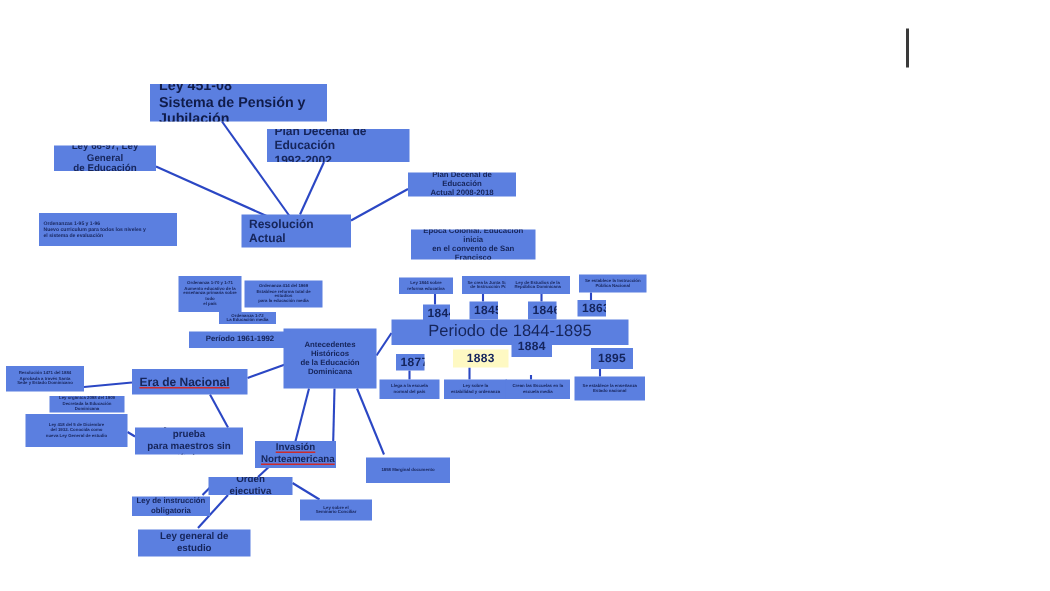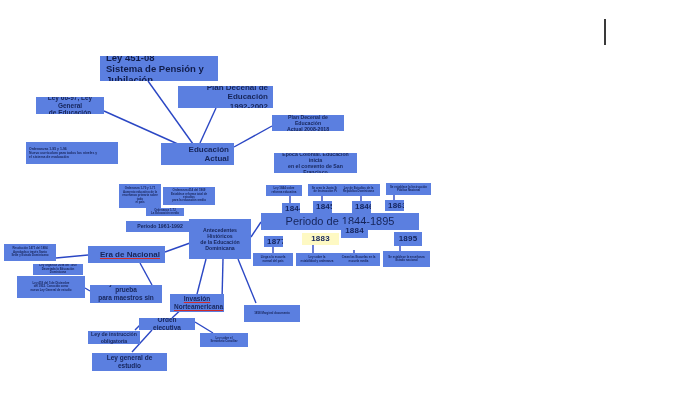--- a/index.html
+++ b/index.html
@@ -43,21 +43,21 @@
     font-size: 9.5px;
     font-weight: bold;
     color: #101c4a;
     text-align: left;
     padding: 3px 6px;
   }
   .t-lg {
     font-size: 8px;
     font-weight: bold;
     color: #16255a;
-    text-align: right;
+    text-align: left;
     padding: 3px 5px;
   }
   .t-hero {
     font-size: 11px;
     font-weight: normal;
     color: #16255a;
     text-align: center;
     padding: 3px 4px;
   }
   .t-md {
@@ -142,21 +142,21 @@
     </svg>
   <div id="nodelayer">
       <div class="node t-xl" style="left: 100px; top: 56px; width: 118px; height: 25px; background: rgb(91, 127, 224);">Ley 451-08
 Sistema de Pensión y Jubilación</div>
       <div class="node t-lg" style="left: 178px; top: 86px; width: 95px; height: 22px; background: rgb(91, 127, 224);">Plan Decenal de Educación
 1992-2002</div>
       <div class="node t-md" style="left: 36px; top: 97px; width: 68px; height: 17px; background: rgb(91, 127, 224);">Ley 66-97, Ley General
 de Educación</div>
       <div class="node t-ttl" style="left: 272px; top: 115px; width: 72px; height: 16px; background: rgb(91, 127, 224);">Plan Decenal de Educación
 Actual 2008-2018</div>
-      <div class="node t-lg" style="left: 161px; top: 143px; width: 73px; height: 22px; background: rgb(91, 127, 224);">Educación
+      <div class="node t-lg" style="left: 161px; top: 143px; width: 73px; height: 22px; background: rgb(91, 127, 224);">Resolución
 Actual</div>
       <div class="node t-sm" style="left: 26px; top: 142px; width: 92px; height: 22px; background: rgb(91, 127, 224);">Ordenanzas 1-95 y 1-96
 Nuevo curriculum para todos los niveles y
 el sistema de evaluación</div>
       <div class="node t-ttl" style="left: 274px; top: 153px; width: 83px; height: 20px; background: rgb(91, 127, 224);">Época Colonial. Educación inicia
 en el convento de San Francisco</div>
       <div class="node t-ttl" style="left: 189px; top: 219px; width: 62px; height: 40px; background: rgb(91, 127, 224);">Antecedentes Históricos
 de la Educación Dominicana</div>
       <div class="node t-hero" style="left: 261px; top: 213px; width: 158px; height: 17px; background: rgb(91, 127, 224);">Periodo de 1844-1895</div>
       <div class="node t-lg u-red" style="left: 88px; top: 246px; width: 77px; height: 17px; background: rgb(91, 127, 224);">Era de Nacional</div>

